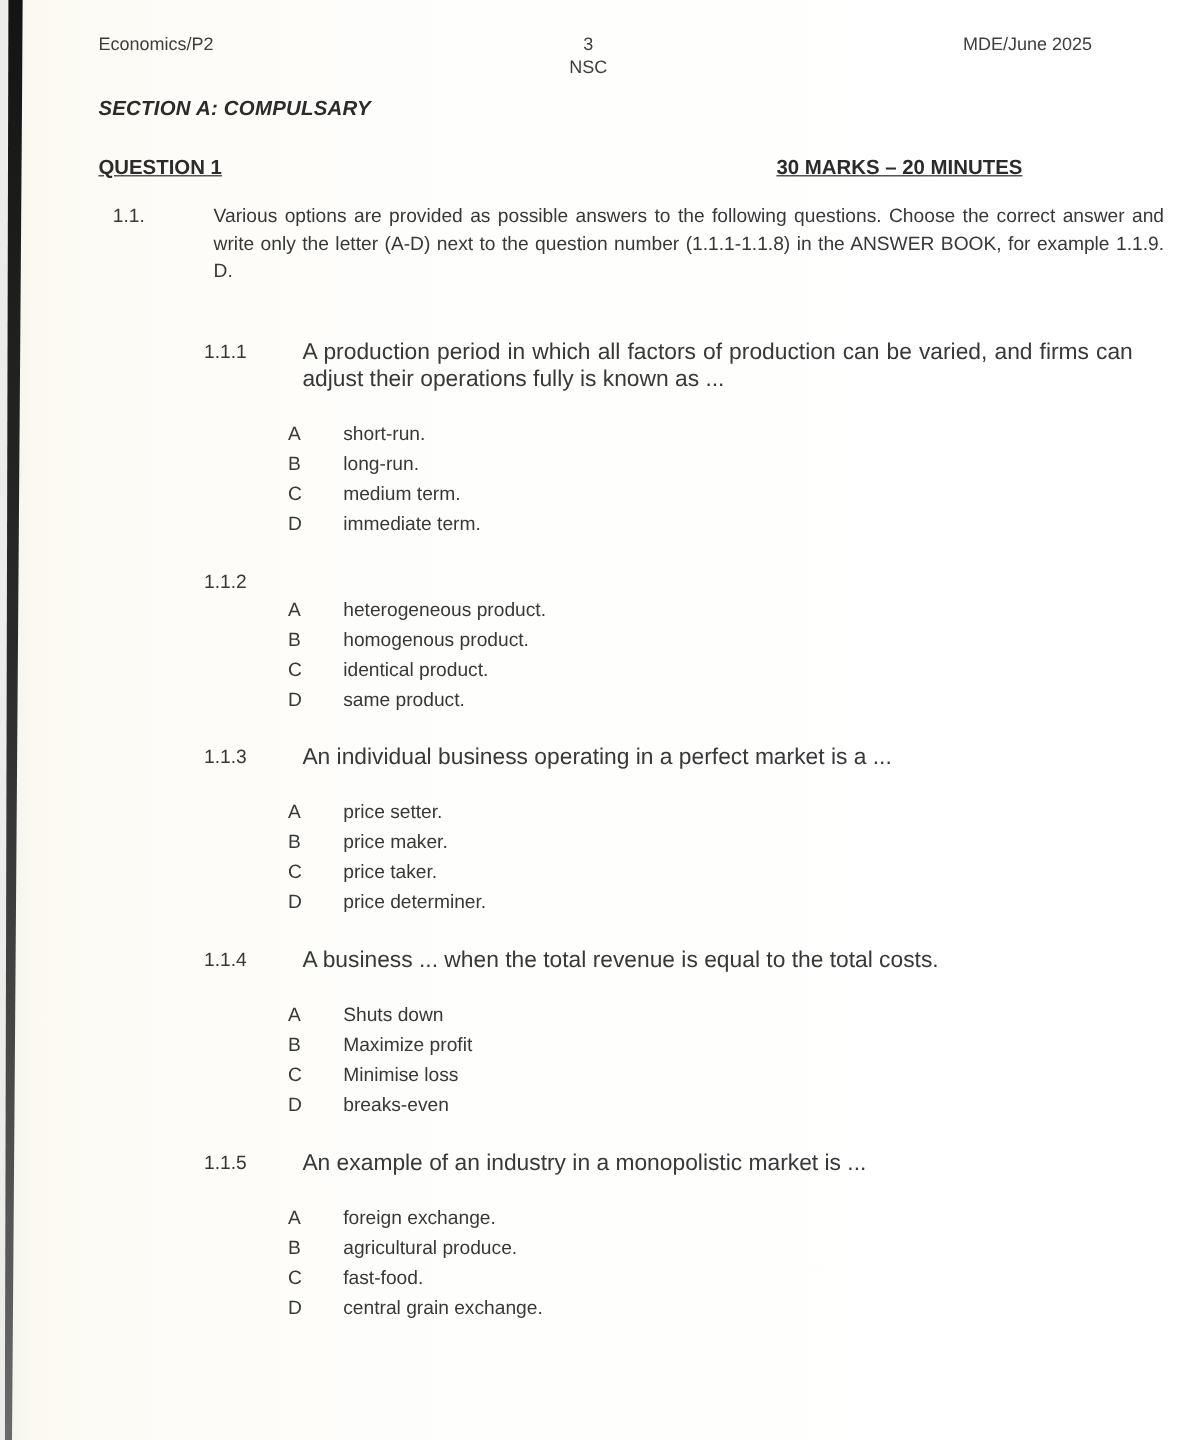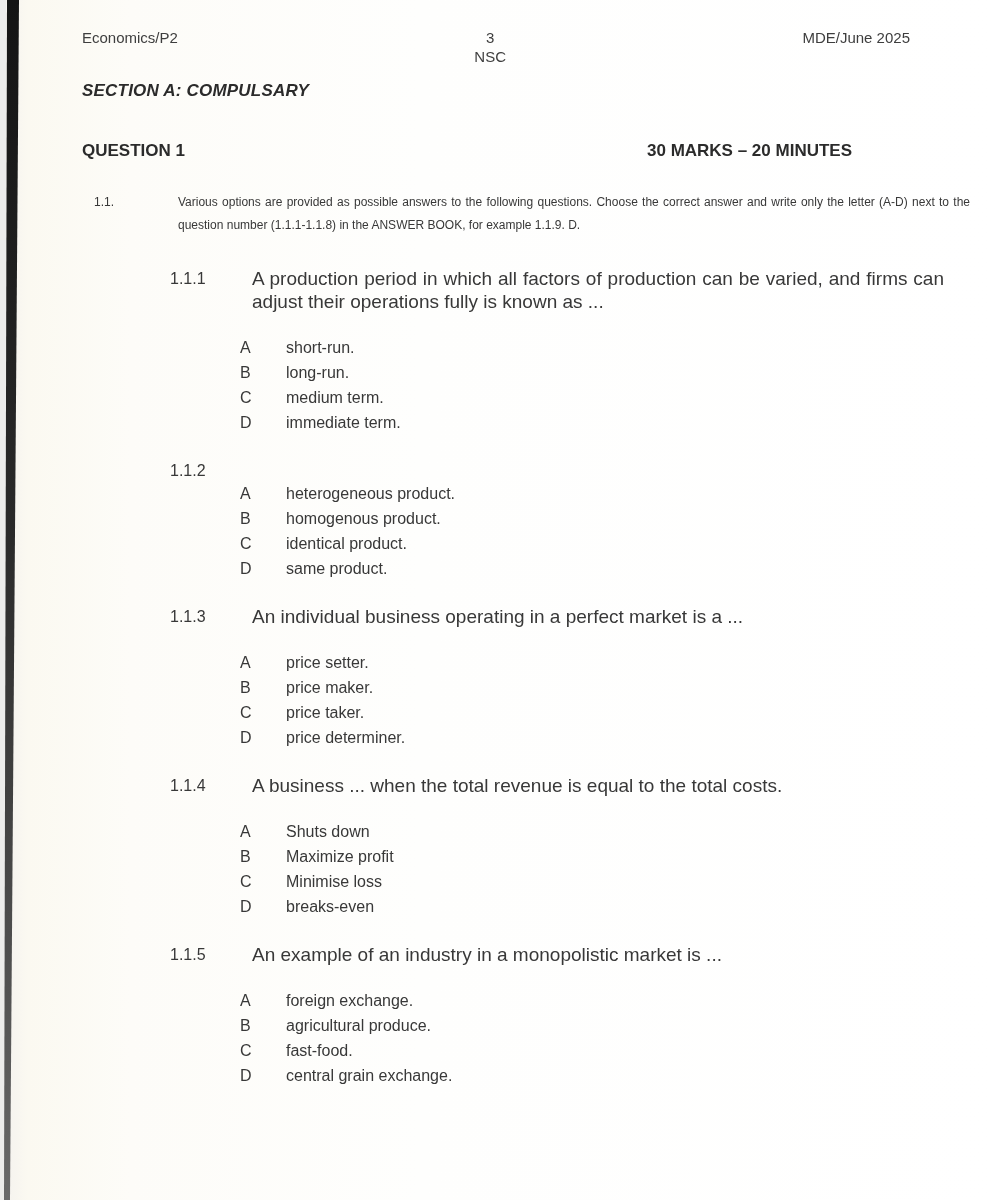--- a/index.html
+++ b/index.html
@@ -49,37 +49,38 @@
     font-size: 17px;
     font-weight: bold;
     color: #2b2b2b;
     letter-spacing: 0.2px;
     font-style: italic;
   }
   .question-heading-row {
     display: flex;
     width: 828px;
     justify-content: space-between;
-    margin-top: 40px;
+    margin-top: 29px;
     font-size: 17px;
     font-weight: bold;
     color: #2b2b2b;
+    text-decoration: underline;
   }
   .question-heading-row .marks { margin-right: 58px; }
   .instruction-row {
     display: flex;
-    margin-top: 30px;
+    margin-top: 19px;
     margin-left: 12px;
     width: 876px;
-    font-size: 12px;
+    font-size: 16px;
     line-height: 23px;
   }
   .instruction-row .inst-num { width: 84px; flex: 0 0 84px; }
   .instruction-row .inst-text { width: 792px; text-align: justify; }
-  .questions { margin-top: 30px; margin-left: 88px; }
+  .questions { margin-top: 44px; margin-left: 88px; }
   .question-block { display: flex; margin-bottom: 24px; }
   .question-block .q-num { width: 82px; flex: 0 0 82px; font-size: 16px; line-height: 23px; }
   .question-block .q-body { width: 700px; }
   .q-text {
     font-size: 19px;
     line-height: 23px;
     width: 692px;
   }
   .q-text.justified { text-align: justify; }
   .options { margin-top: 22px; margin-left: -12px; }

